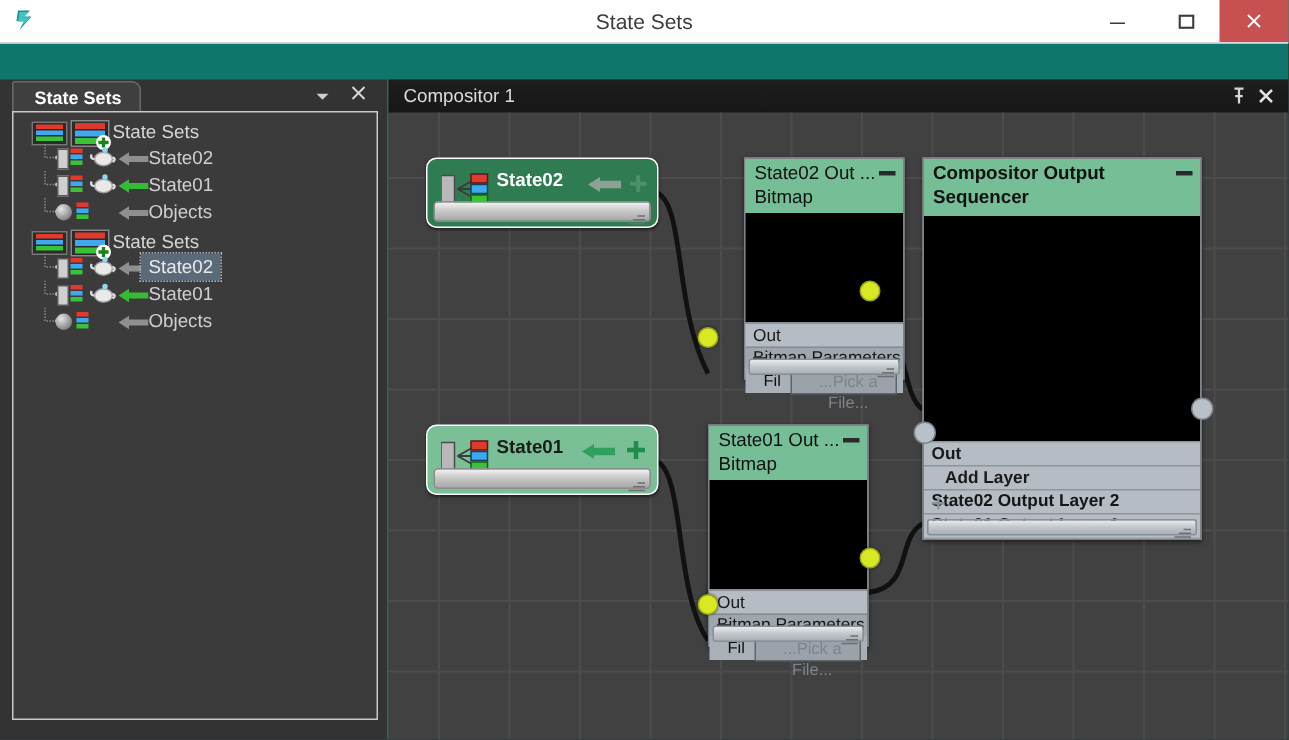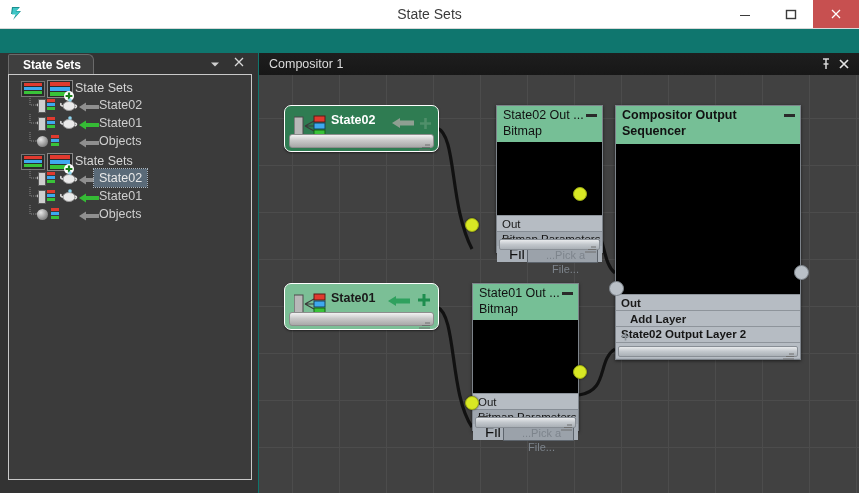--- a/index.html
+++ b/index.html
@@ -112,21 +112,21 @@
   .bm-head .t1{position:absolute;left:6px;top:2px;font-size:12.5px;color:#111111;white-space:nowrap;}
   .bm-head .t2{position:absolute;left:6px;top:18px;font-size:12.5px;color:#111111;white-space:nowrap;}
   .bm-dash{position:absolute;right:5px;top:8px;width:11px;height:3px;background:#2a2a2a;}
   .bm-preview{position:absolute;left:0;right:0;background:#000000;}
   .row-out{position:absolute;left:0;right:0;height:16px;background:#b6bcc3;border-top:1px solid #8e949b;}
   .row-out span{position:absolute;left:5px;top:0;line-height:16px;font-size:11.5px;color:#1a1a1a;}
   .row-params{position:absolute;left:0;right:0;height:15px;background:#9fa6ae;border-top:1px solid #868d95;}
   .row-params span{position:absolute;left:5px;top:0;line-height:15px;font-size:11.5px;color:#151515;}
   .row-params .dash{position:absolute;right:6px;top:6px;width:9px;height:3px;background:#3a3a3a;}
   .row-file{position:absolute;left:0;right:0;height:16px;background:#a9b0b8;}
-  .row-file .fl{position:absolute;left:12px;top:0;line-height:16px;font-size:15px;color:#101010;}
+  .row-file .fl{position:absolute;left:12px;top:0;line-height:16px;font-size:11px;color:#101010;}
   .pickbtn{position:absolute;left:30px;right:4px;top:1px;height:14px;background:#9ba2aa;
     border:1px solid #5d646c;border-radius:1px;}
   .pickbtn span{position:absolute;left:6px;top:0;line-height:14px;font-size:11px;color:#7d848c;}
   .bm-foot{position:absolute;left:2px;right:2px;bottom:2px;height:9px;border-radius:2px;
     background:linear-gradient(to bottom,#e8eaec 0%,#c2c7cc 50%,#aab0b6 100%);border:1px solid #888e95;}
 
   .row-layer{position:absolute;left:0;right:0;height:15px;background:#b6bcc3;border-top:1px solid #8e949b;}
   .row-layer span{position:absolute;left:5px;top:0;line-height:15px;font-size:11.5px;color:#151515;white-space:nowrap;}
   .row-layer .pl{position:absolute;right:6px;top:3px;width:9px;height:9px;}
 

